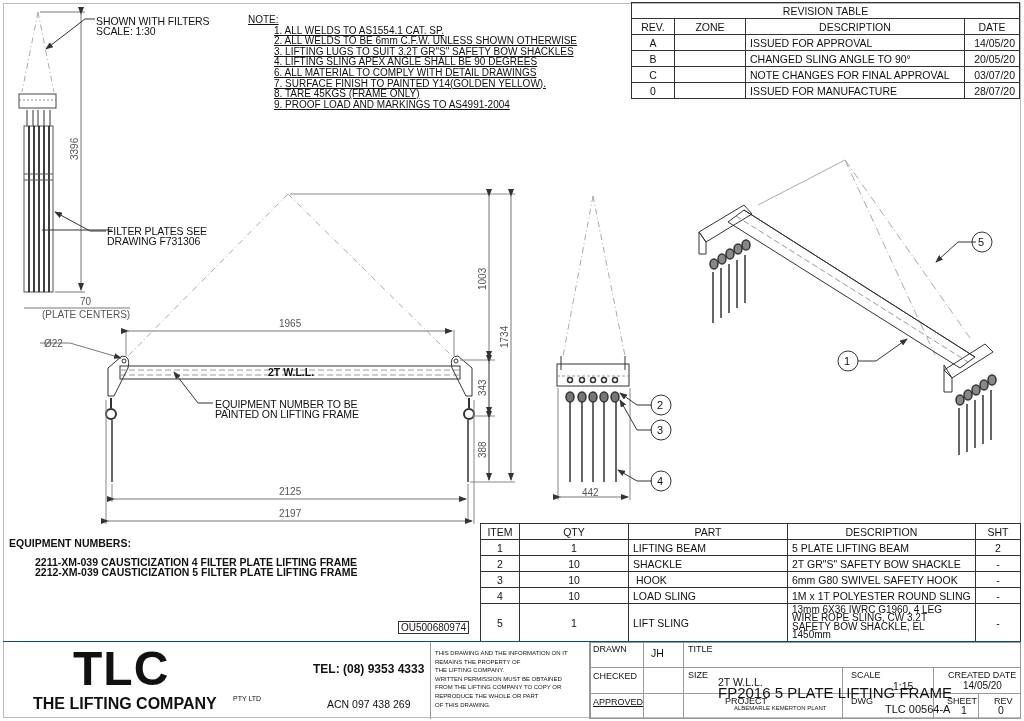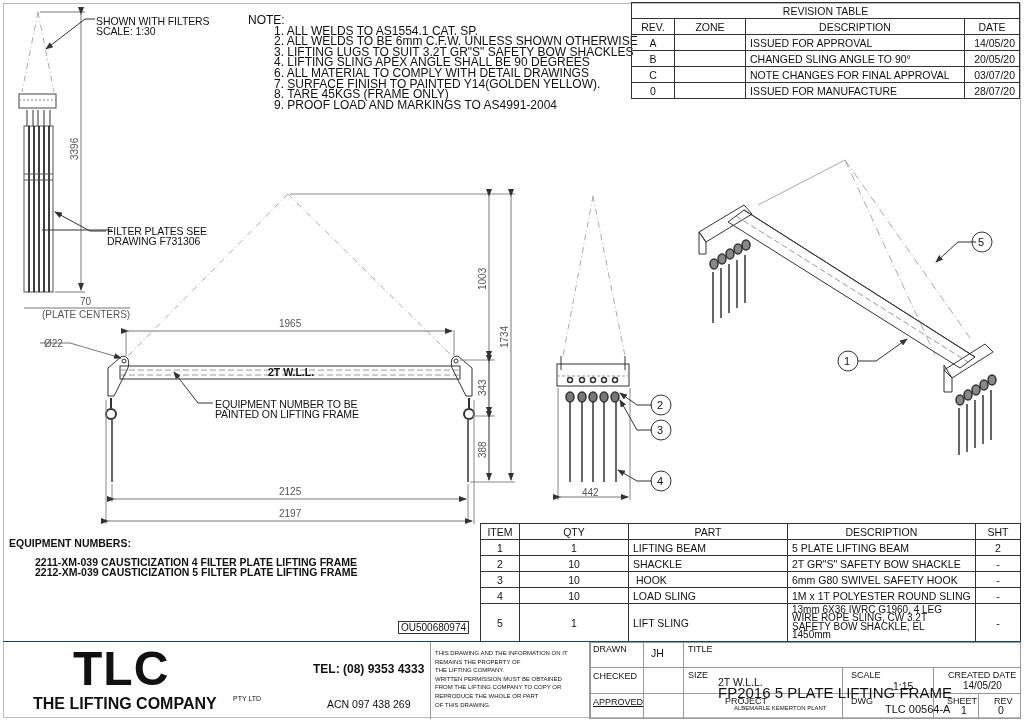--- a/index.html
+++ b/index.html
@@ -5,21 +5,21 @@
   html,body{margin:0;padding:0;background:#fff;}
   body{width:1024px;height:721px;position:relative;overflow:hidden;font-family:"Liberation Sans",sans-serif;color:#111;}
   .frame{position:absolute;left:3px;top:3px;width:1018px;height:715px;border:1px solid #bbb;box-sizing:border-box;}
   .abs{position:absolute;}
   .lbl{font-size:10.5px;line-height:10px;white-space:pre;letter-spacing:-0.1px;}
   table{border-collapse:collapse;position:absolute;font-family:"Liberation Sans",sans-serif;}
   td,th{border:1px solid #333;font-weight:normal;font-size:10.5px;padding:0 4px;height:15px;white-space:nowrap;}
   .c{text-align:center;}
   .r{text-align:right;}
   .rev-title{text-align:center;}
-  .notes{left:248px;top:15px;font-size:12px;line-height:10.6px;}
+  .notes{left:248px;top:15px;font-size:10px;line-height:10.6px;text-decoration:underline;}
   .notes .items{padding-left:26px;}
   .dim{fill:#555;font-size:10px;font-family:"Liberation Sans",sans-serif;}
   .tb{position:absolute;left:3px;top:641px;width:1018px;height:77px;border-top:1px solid #0c4a6e;}
   .tb-cell{position:absolute;border:1px solid #999;box-sizing:border-box;}
   .small{font-size:9px;}
   .tiny{font-size:6px;line-height:8.6px;}
 </style>
 </head>
 <body>
 

